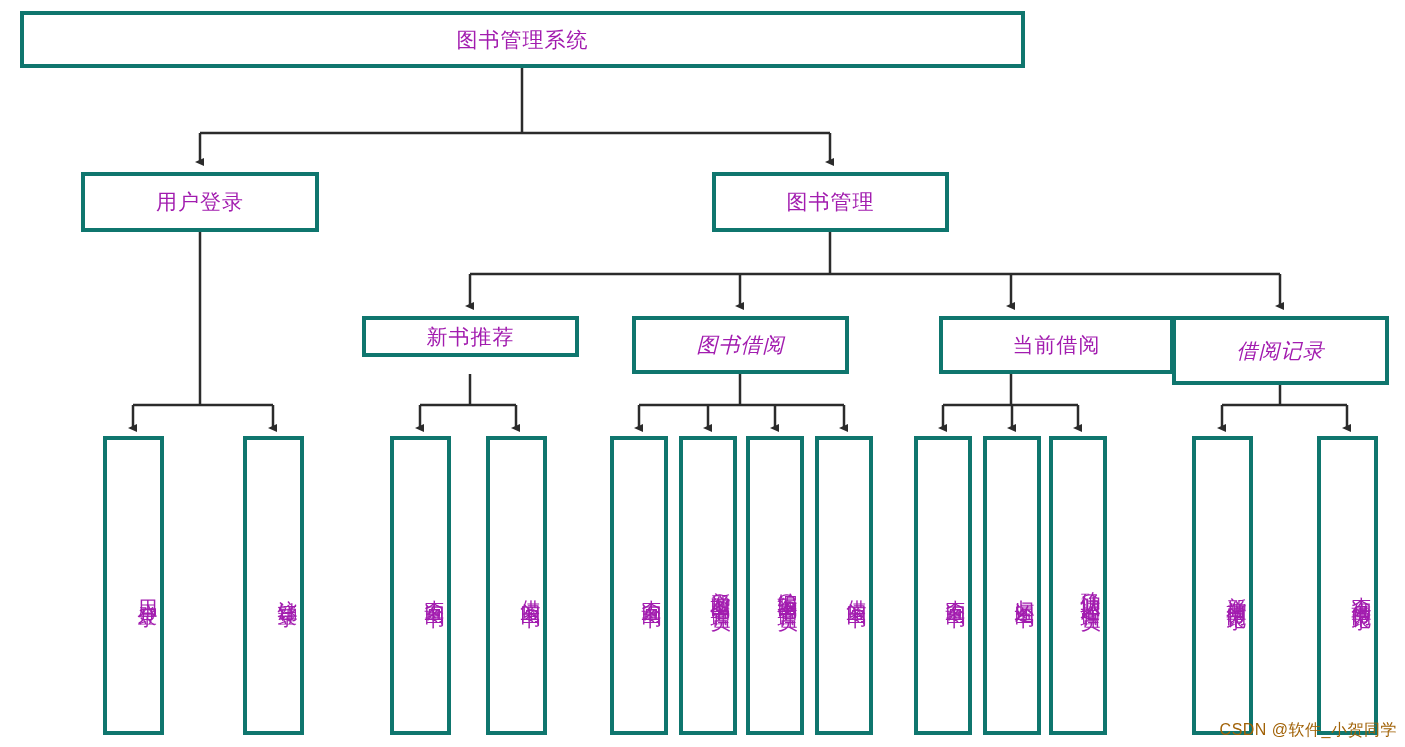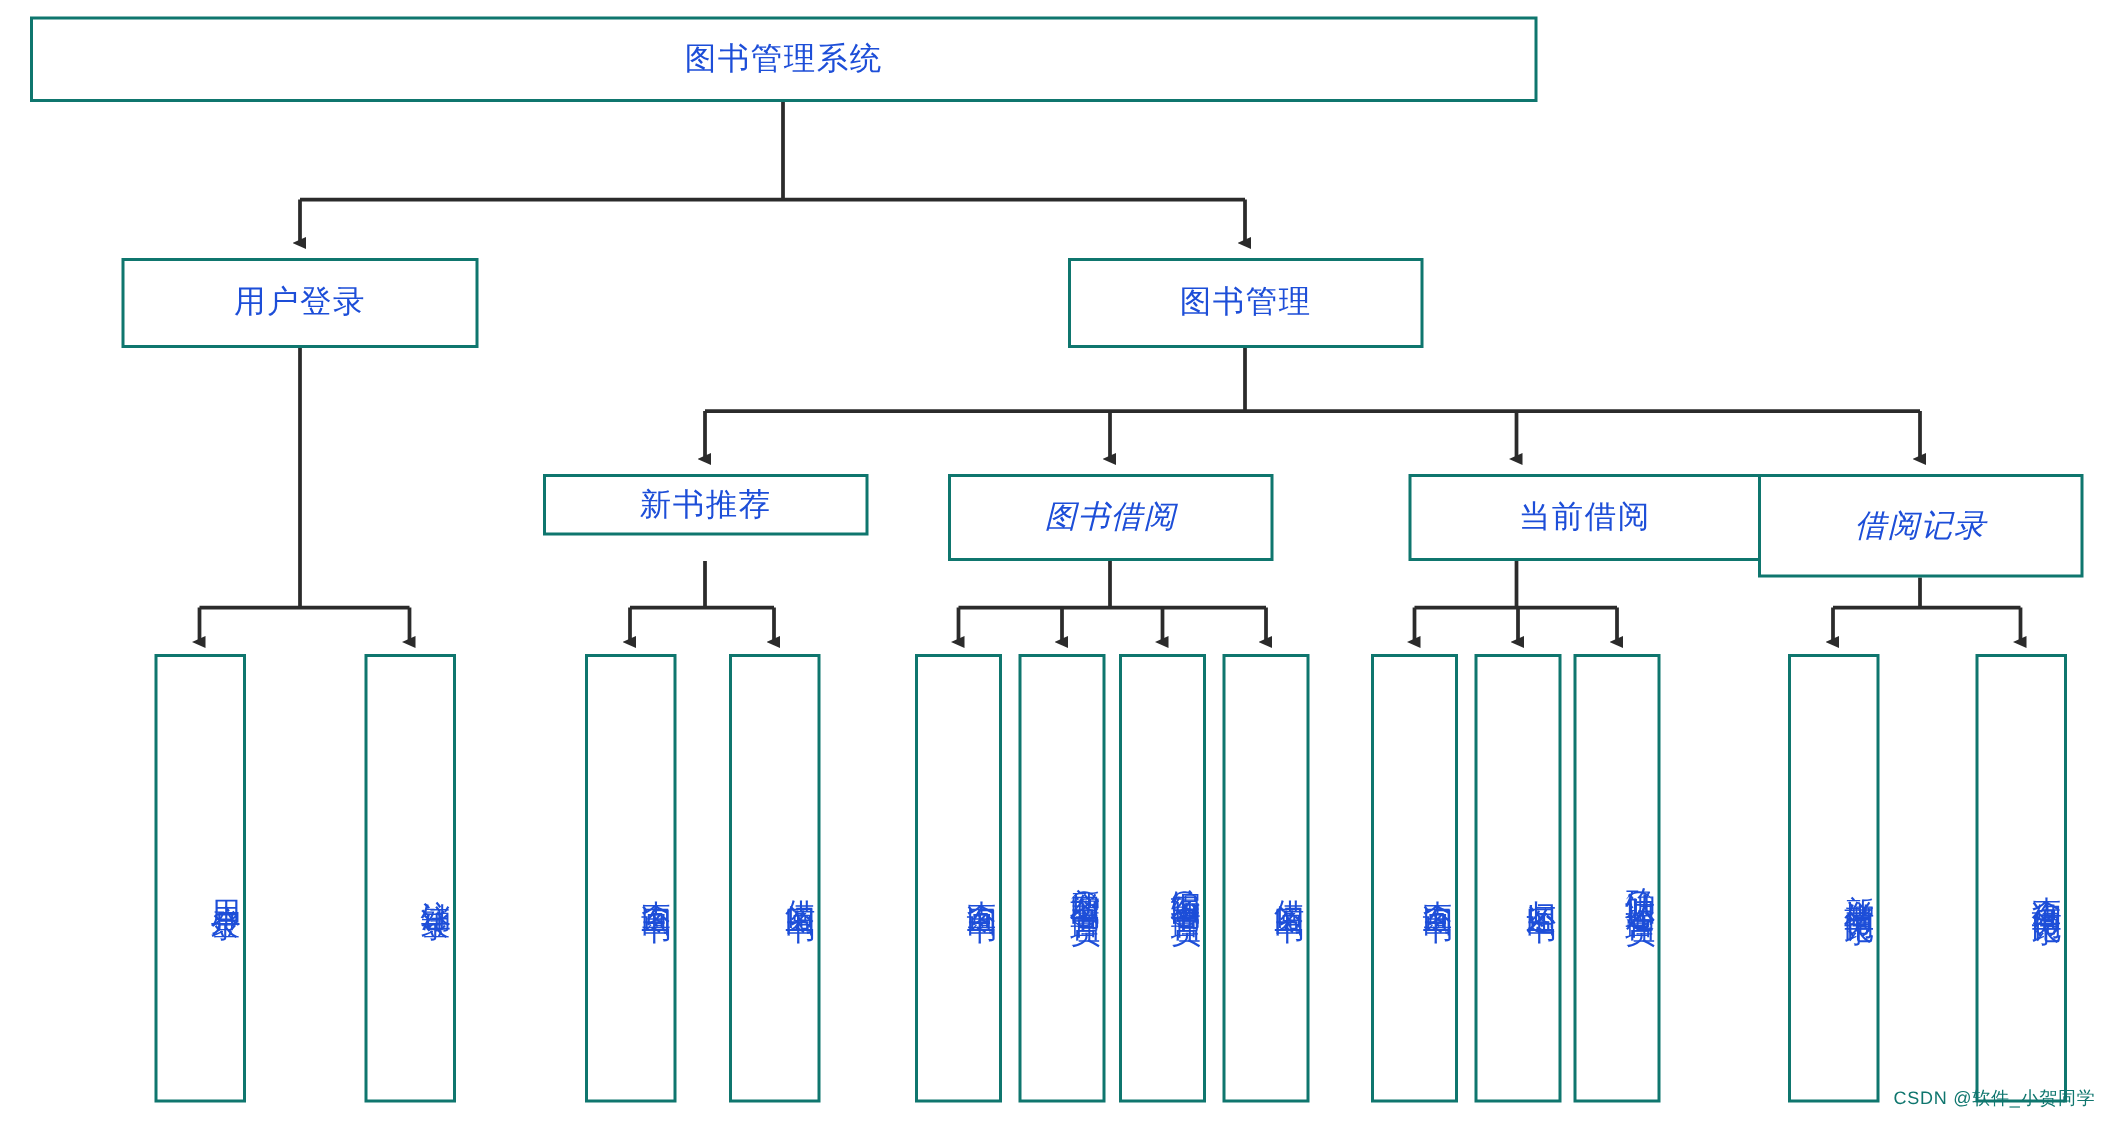--- a/index.html
+++ b/index.html
@@ -20,23 +20,23 @@
   #edges {
     position: absolute;
     left: 0;
     top: 0;
     width: 1405px;
     height: 747px;
   }
   .node {
     position: absolute;
     box-sizing: border-box;
-    border: 2px solid #0f766e;
+    border: 4px solid #0f766e;
     background: #ffffff;
-    color: #1d4ed8;
+    color: #a21caf;
     display: flex;
     align-items: center;
     justify-content: center;
     text-align: right;
     z-index: 2;
   }
   .node.horiz {
     font-size: 21px;
     letter-spacing: 1px;
     line-height: 1.2;
@@ -79,22 +79,22 @@
   #l-9  { left: 914px;  width: 58px; }
   #l-10 { left: 983px;  width: 58px; }
   #l-11 { left: 1049px; width: 58px; }
   #l-12 { left: 1192px; width: 61px; }
   #l-13 { left: 1317px; width: 61px; }
 
   #watermark {
     position: absolute;
     right: 8px;
     bottom: 6px;
-    font-size: 12px;
-    color: #0f766e;
+    font-size: 16px;
+    color: #a16207;
     letter-spacing: 0.5px;
     z-index: 3;
     white-space: nowrap;
   }
 </style>
 </head>
 <body>
 
 <div id="canvas">
 

